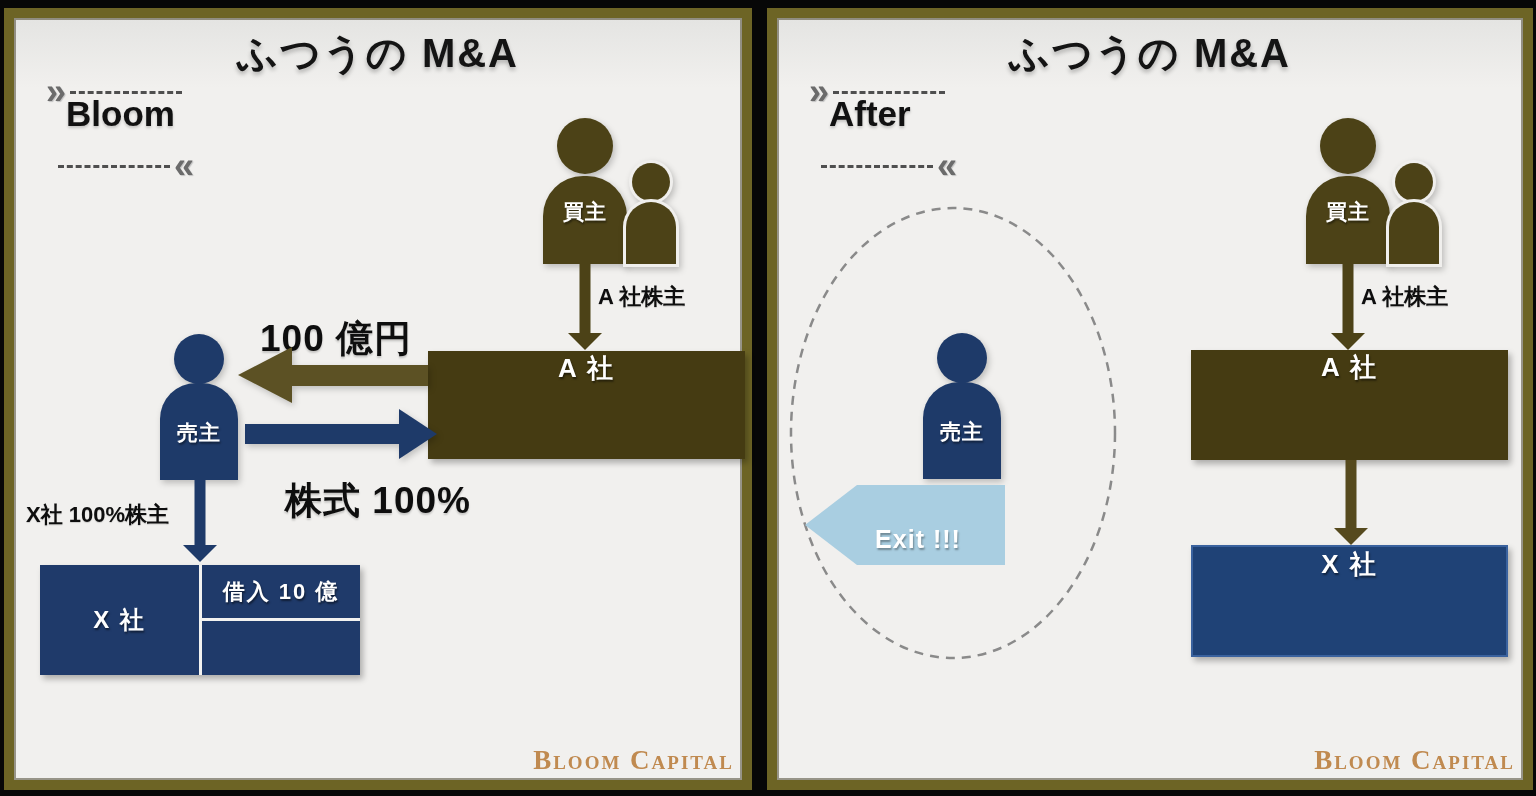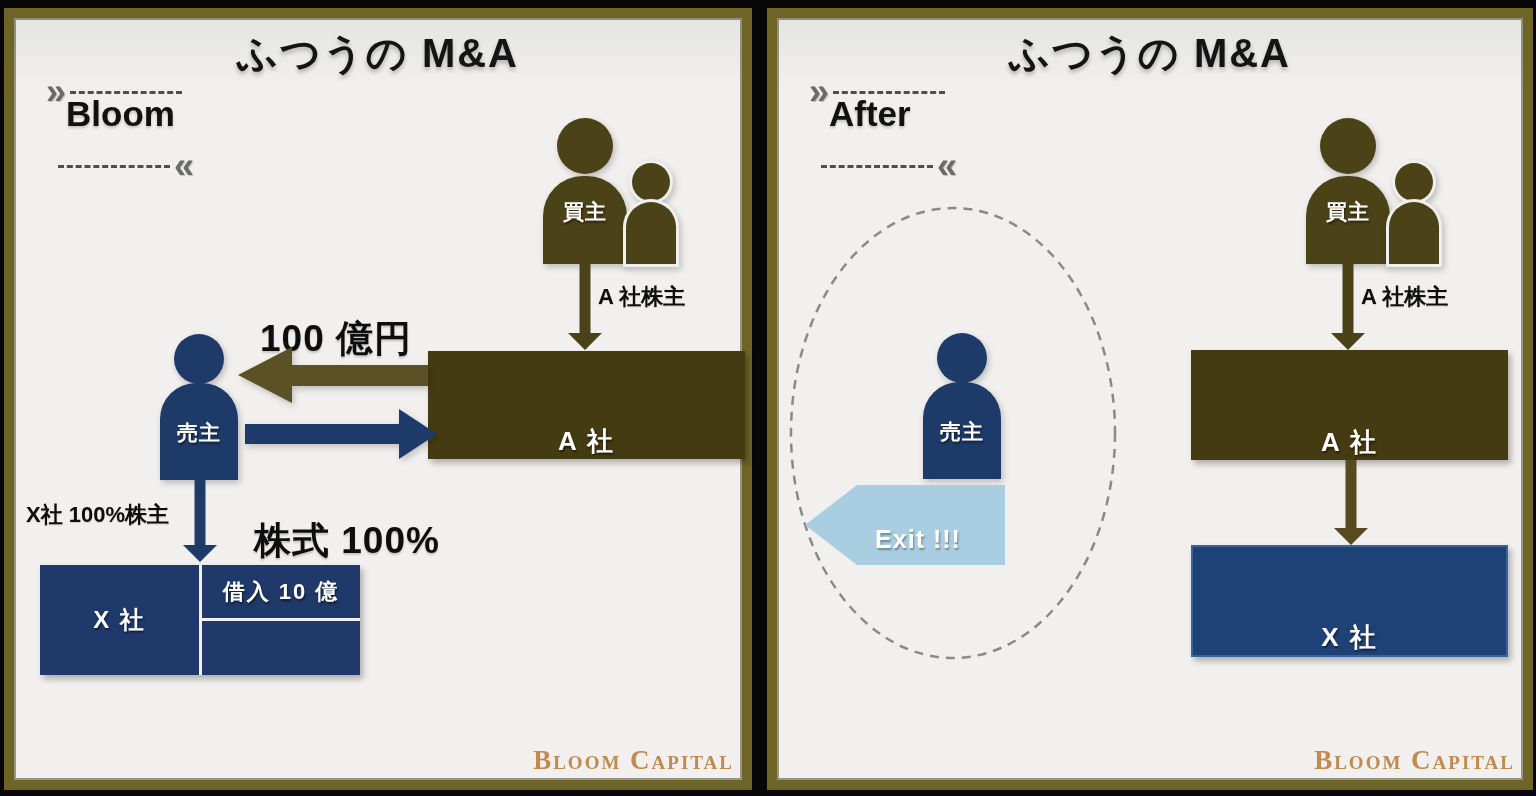--- a/index.html
+++ b/index.html
@@ -73,21 +73,21 @@
   .share-arrow{left:231px;top:391px;width:192px;height:50px;color:#1e3a69;}
   .share-arrow .hhead{right:0;top:0;border-top:25px solid transparent;border-bottom:25px solid transparent;border-left:38px solid currentColor;}
   .share-arrow .shaft{left:0;right:36px;top:15px;height:20px;}
 
   
   .big-label{position:absolute;font-weight:800;color:#0e0e0e;font-size:37px;letter-spacing:1px;text-shadow:0 2px 2px rgba(0,0,0,.18);}
   .small-label{position:absolute;font-weight:800;color:#0e0e0e;font-size:22px;text-shadow:0 1px 1px rgba(0,0,0,.15);}
 
   
   .company-box{
-    position:absolute;display:flex;align-items:flex-end;justify-content:center;
+    position:absolute;display:flex;align-items:flex-start;justify-content:center;
     box-shadow:3px 4px 6px rgba(0,0,0,.28);
   }
   .company-box .box-label{color:#fff;font-weight:800;font-size:26px;letter-spacing:2px;text-shadow:1px 2px 2px rgba(0,0,0,.5);}
   .olive-box{background:#453b12;}
   .bp-company-a{left:414px;top:333px;width:317px;height:108px;}
   .ap-company-a{left:414px;top:332px;width:317px;height:110px;}
   .ap-company-x{left:414px;top:527px;width:317px;height:112px;background:#1f4276;border:2px solid #3a629e;box-sizing:border-box;}
 
   
   .xbox{
@@ -159,21 +159,21 @@
   <div class="big-label" style="left:246px;top:296px;width:190px;">100 億円</div>
   <div class="harrow pay-arrow">
     <div class="hhead"></div>
     <div class="shaft"></div>
   </div>
 
   <div class="harrow share-arrow">
     <div class="shaft"></div>
     <div class="hhead"></div>
   </div>
-  <div class="big-label" style="left:240px;top:458px;width:225px;text-align:left;margin-top:40px;">株式 100%</div>
+  <div class="big-label" style="left:232px;top:458px;width:225px;text-align:right;">株式 100%</div>
 
   <div class="person p-med navy-person" style="left:146px;top:316px;width:78px;height:146px;">
     <div class="head"></div>
     <div class="torso">
       <span class="torso-label">売主</span>
     </div>
   </div>
 
   <div class="small-label" style="left:12px;top:482px;">X社 100%株主</div>
   <div class="varrow navy-arrow" style="left:169px;top:462px;width:34px;height:82px;">

